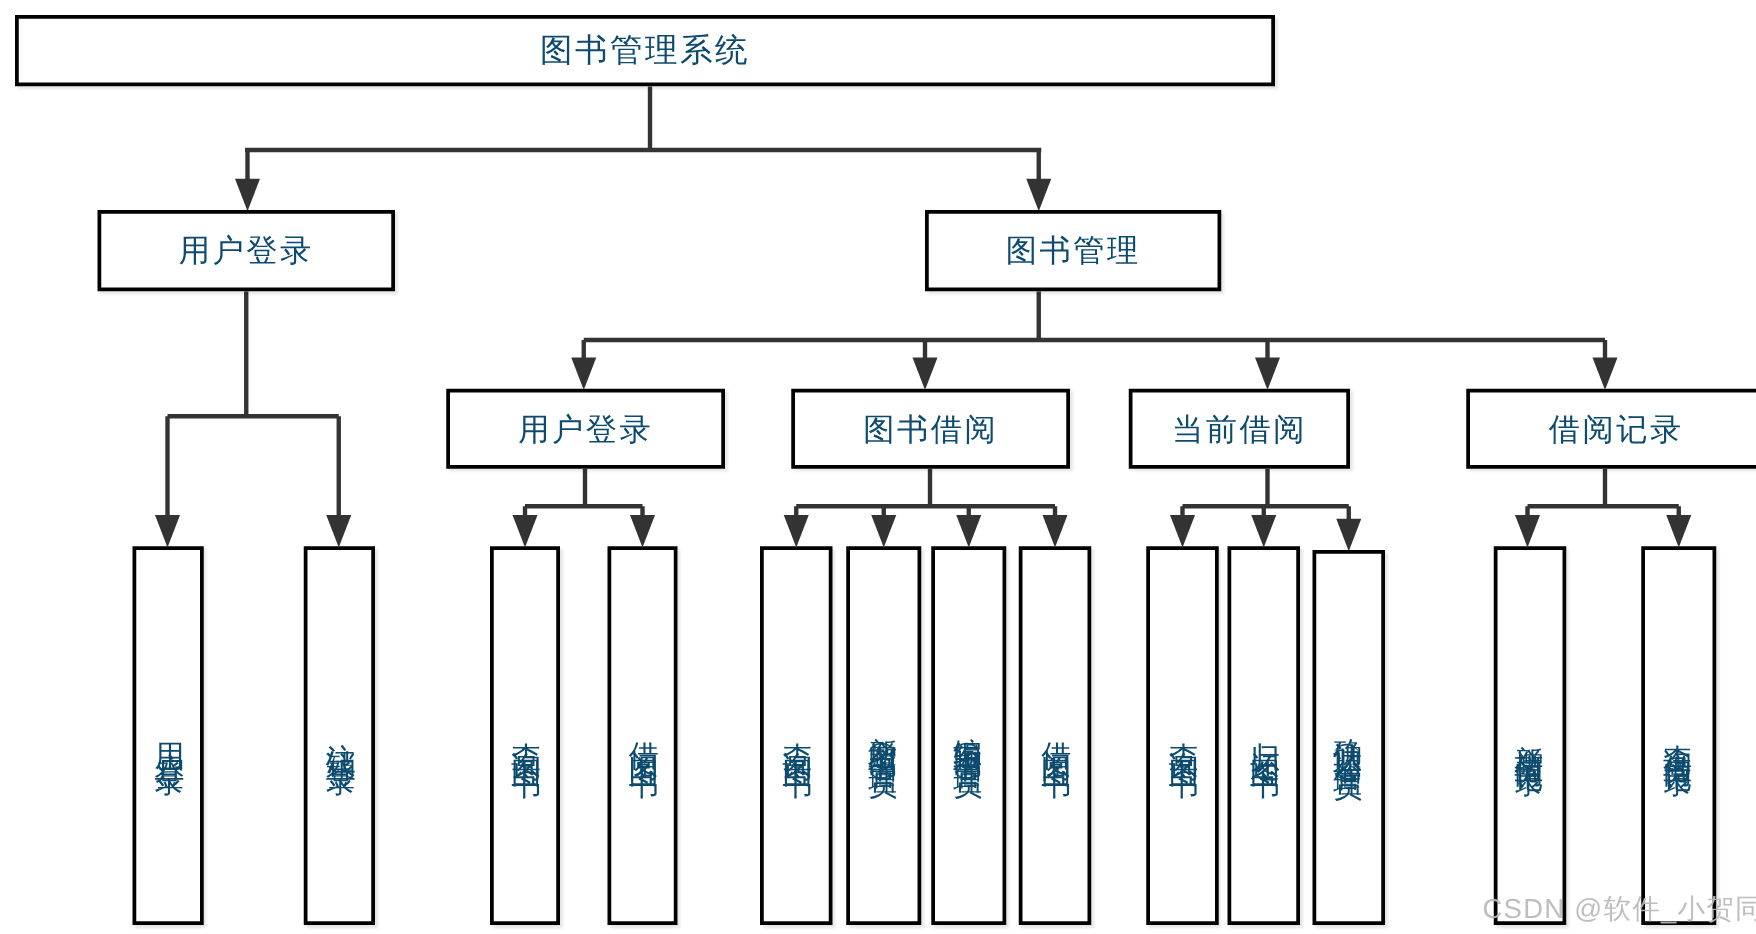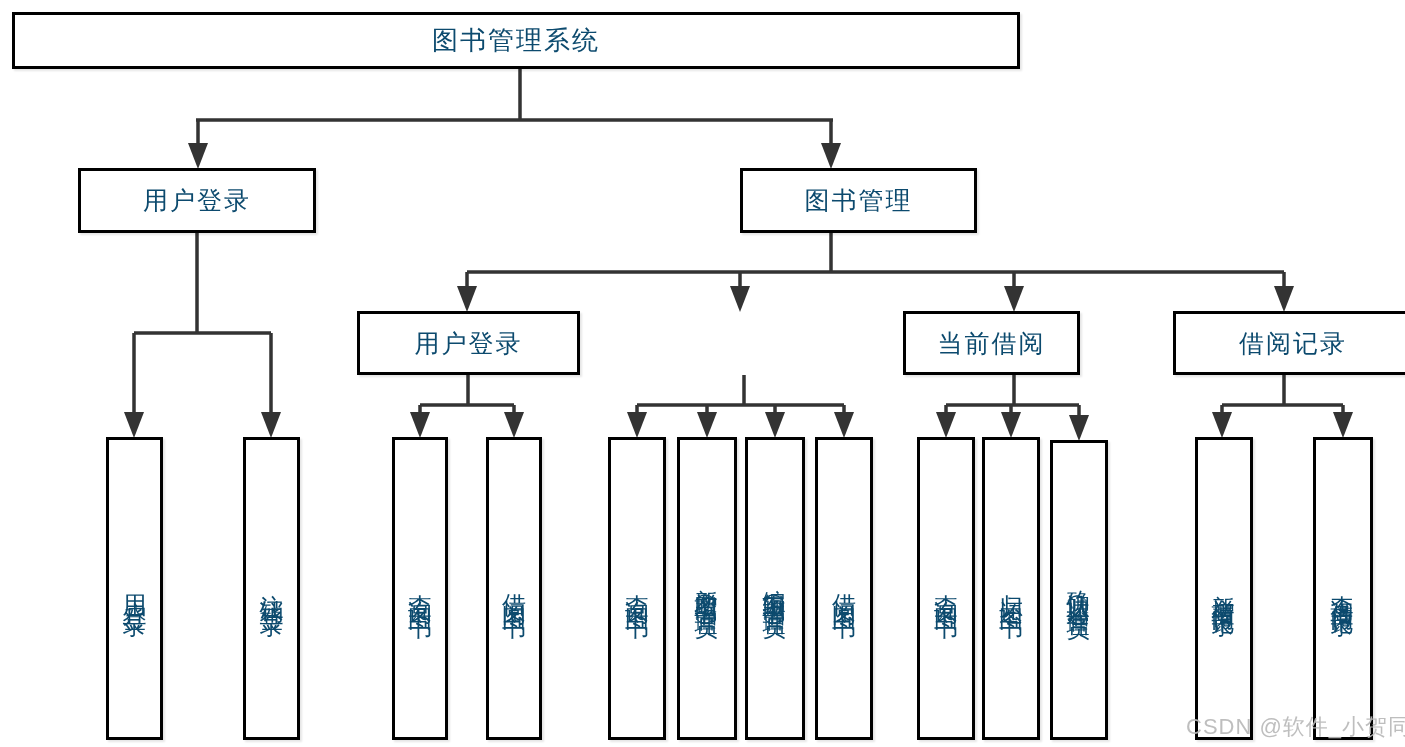--- a/index.html
+++ b/index.html
@@ -141,20 +141,23 @@
   <div class="box n-login">
     <span class="hlabel">用户登录</span>
   </div>
   <div class="box n-mgmt">
     <span class="hlabel">图书管理</span>
   </div>
 
   <div class="box n-l3-0">
     <span class="hlabel">用户登录</span>
   </div>
+  <div class="box n-l3-1">
+    <span class="hlabel">图书借阅</span>
+  </div>
   <div class="box n-l3-2">
     <span class="hlabel">当前借阅</span>
   </div>
   <div class="box n-l3-3">
     <span class="hlabel">借阅记录</span>
   </div>
 
   <div class="box leaf n-leaf-0">
     <span class="vtext">用户登录</span>
   </div>

